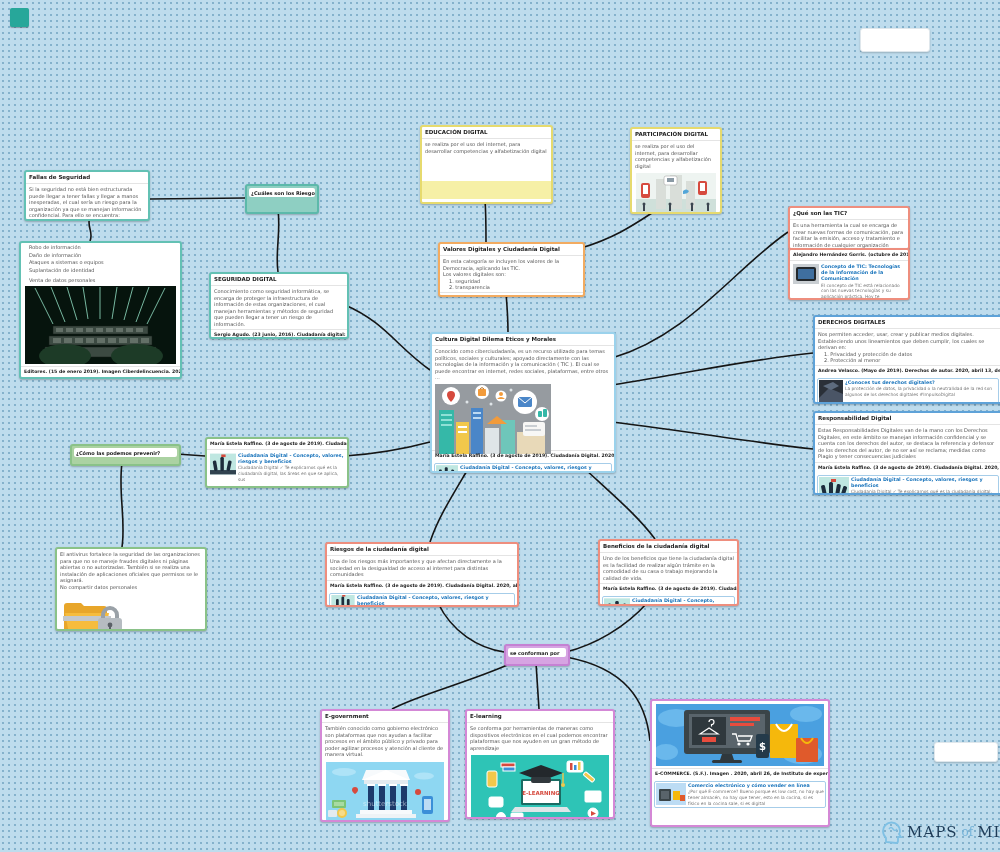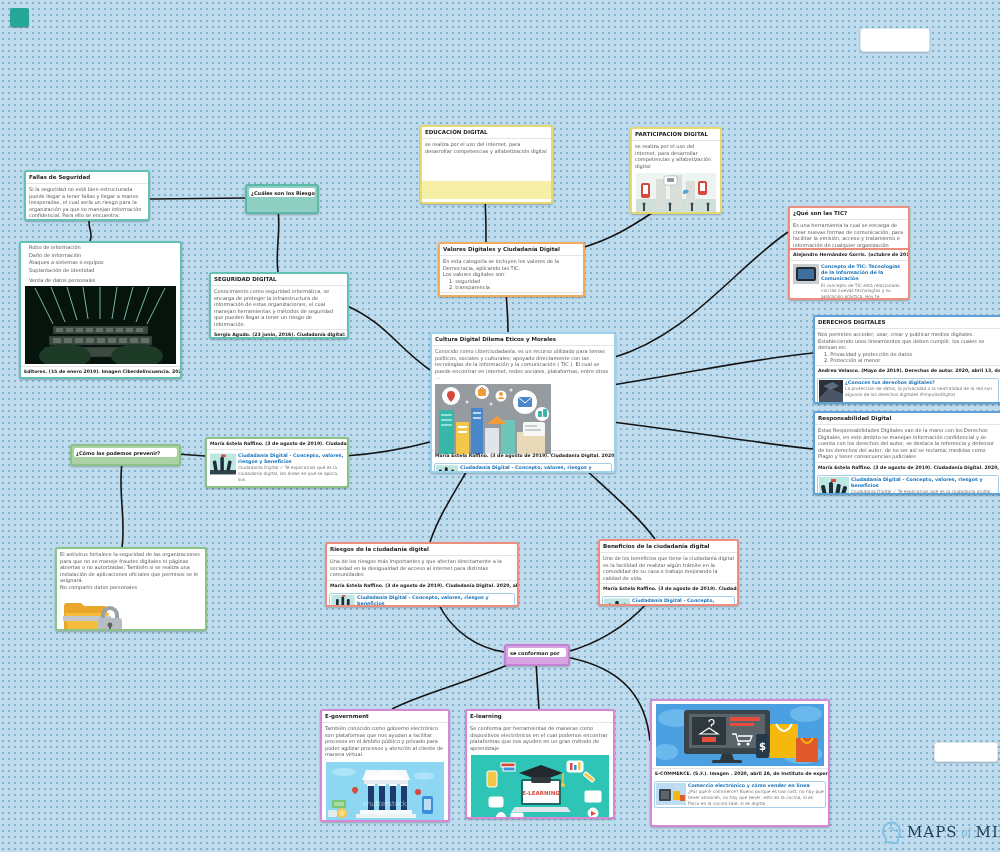--- a/index.html
+++ b/index.html
@@ -23,21 +23,21 @@
   .pill{position:absolute;z-index:2;border:2px solid var(--bd);background:var(--fill);border-radius:3px;padding:2px;box-shadow:0 1px 2px rgba(0,0,0,.25);}
   .pill-label{background:#fff;border-radius:2px;font-weight:bold;font-size:5px;color:#222;padding:1.5px 2px;white-space:nowrap;overflow:hidden;}
   .imgbox{display:block;margin:2px auto;}
   ul.tiny{margin:1px 0 1px 8px;padding:0;color:#555;}
   ul.tiny li{margin:0 0 1px 0;}
   .panel{position:absolute;z-index:2;background:#fff;border:1px solid #dfe7ec;border-radius:3px;box-shadow:0 1px 2px rgba(0,0,0,.2);}
   .sq{position:absolute;z-index:2;background:#27a79a;border-radius:2px;box-shadow:0 1px 1px rgba(0,0,0,.3);}
   .logo{position:absolute;z-index:2;display:flex;align-items:center;gap:3px;
         font-family:"DejaVu Serif","Liberation Serif",serif;}
   .logo .t1,.logo .t3{font-size:15px;color:#1d3b57;letter-spacing:1px;}
-  .logo .t2{font-size:12px;color:#74b2d8;padding:0 1px;font-family:Liberation Serif, serif;}
+  .logo .t2{font-size:12px;color:#74b2d8;padding:0 1px;}
 </style>
 </head>
 <body>
 
 <svg id="edges" width="1000" height="852">
   <g fill="none" stroke="#151515" stroke-width="1.6">
     <path d="M150,199 L245,198"></path>
     <path d="M90,217 C86,226 94,232 90,241"></path>
     <path d="M278,210 C281,232 275,252 278,272"></path>
     <path d="M345,305 C385,322 398,348 430,370"></path>

